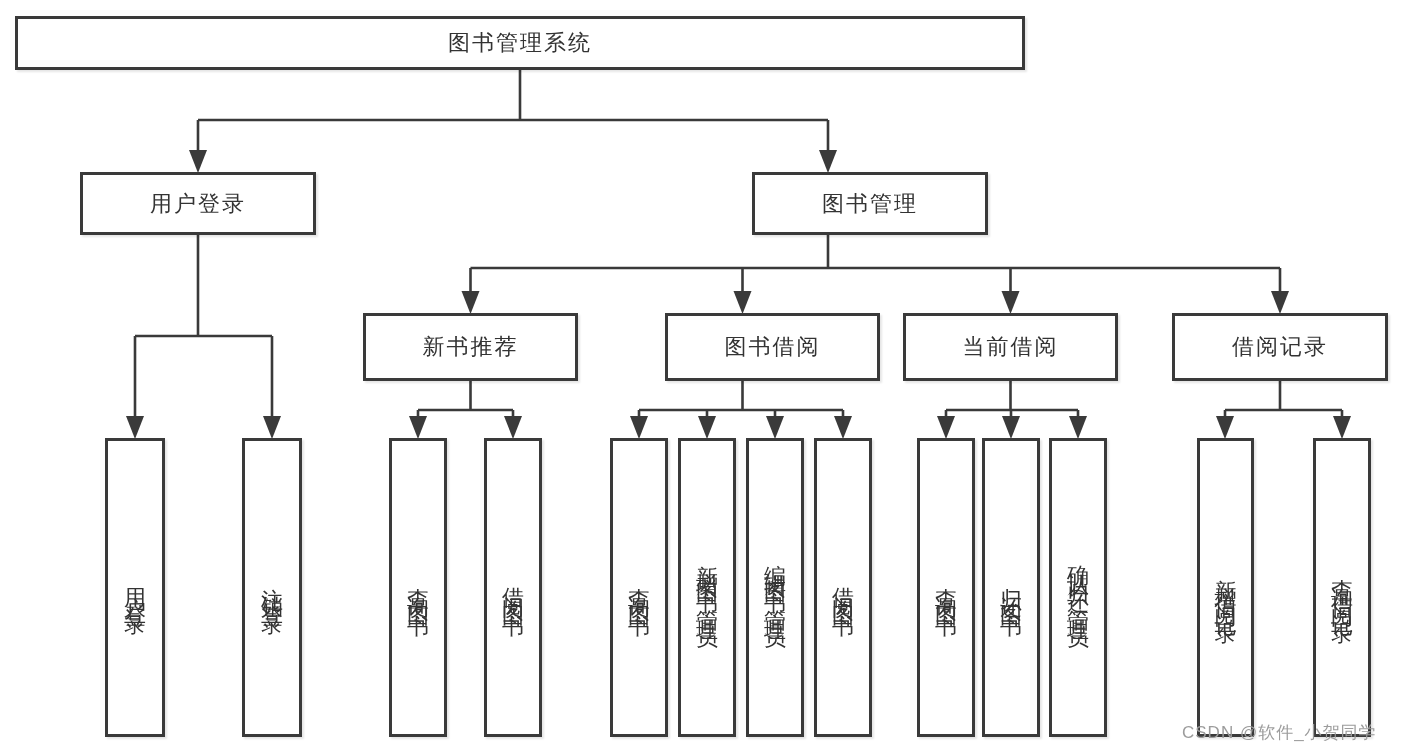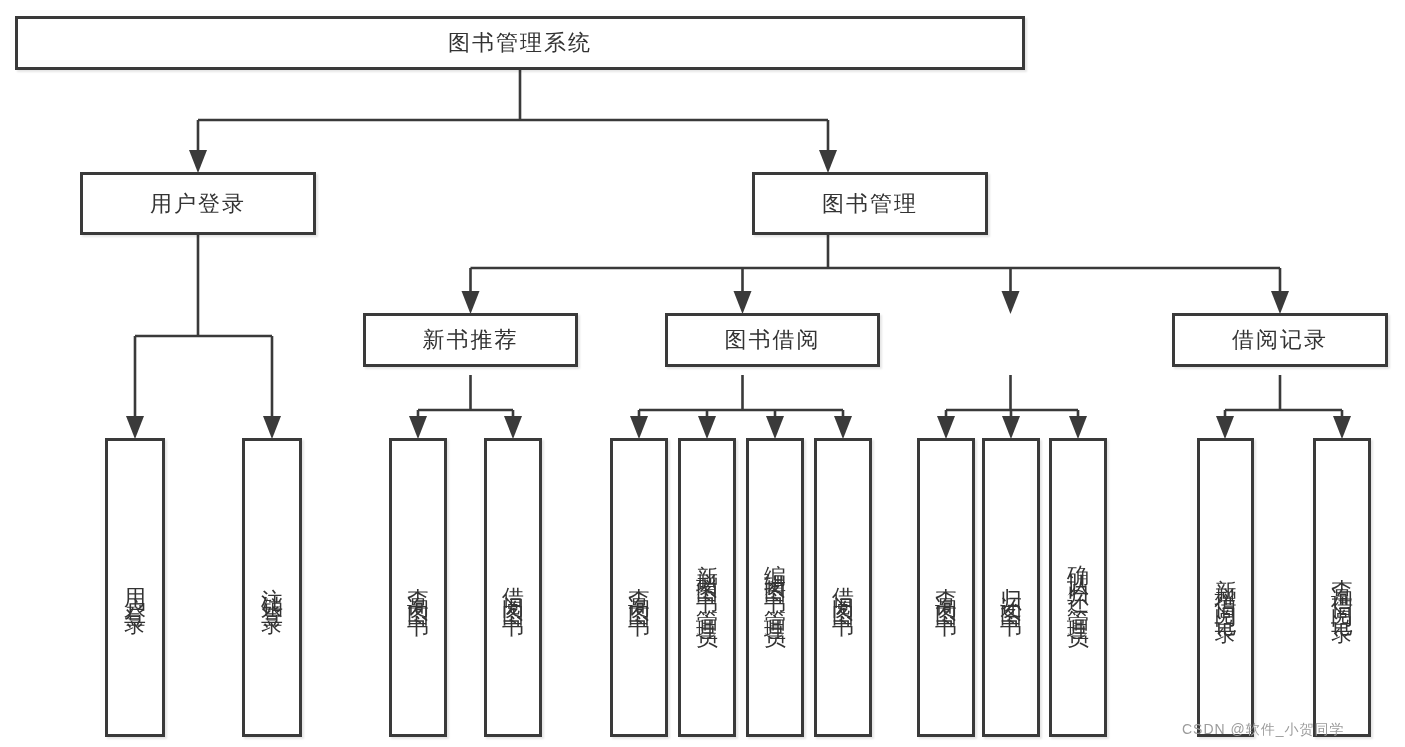--- a/index.html
+++ b/index.html
@@ -23,35 +23,35 @@
     color: #333333;
     box-shadow: 2px 2px 2px rgba(0,0,0,0.10);
   }
   .hbox {
     font-size: 22px;
     letter-spacing: 2px;
     white-space: nowrap;
   }
   .root  { left: 15px;  top: 16px;  width: 1010px; height: 54px; }
   .lvl2  { top: 172px; height: 63px; width: 236px; }
-  .lvl3  { top: 313px; height: 54px; width: 215px; }
+  .lvl3  { top: 313px; height: 68px; width: 215px; }
   .leaf {
     top: 438px;
     height: 299px;
     font-size: 22px;
     writing-mode: vertical-rl;
     text-orientation: mixed;
     letter-spacing: 9px;
     line-height: 1;
   }
   .watermark {
     position: absolute;
     left: 1182px;
     top: 721px;
-    font-size: 14px;
+    font-size: 17px;
     color: #9c9c9c;
     letter-spacing: 1px;
     white-space: nowrap;
   }
 </style>
 </head>
 <body>
 
 <div class="stage">
 
@@ -112,20 +112,21 @@
     </g>
   </svg>
 
   <div class="box hbox root">图书管理系统</div>
 
   <div class="box hbox lvl2" style="left:80px;">用户登录</div>
   <div class="box hbox lvl2" style="left:752px;">图书管理</div>
 
   <div class="box hbox lvl3" style="left:363px;">新书推荐</div>
   <div class="box hbox lvl3" style="left:665px;">图书借阅</div>
+  <div class="box hbox lvl3" style="left:903px;">当前借阅</div>
   <div class="box hbox lvl3" style="left:1172px;width:216px;">借阅记录</div>
 
   <div class="box leaf" style="left:105px;width:60px;">用户登录</div>
   <div class="box leaf" style="left:242px;width:60px;">注销登录</div>
 
   <div class="box leaf" style="left:389px;width:58px;">查询图书</div>
   <div class="box leaf" style="left:484px;width:58px;">借阅图书</div>
 
   <div class="box leaf" style="left:610px;width:58px;">查询图书</div>
   <div class="box leaf" style="left:678px;width:58px;">新增图书（管理员）</div>

